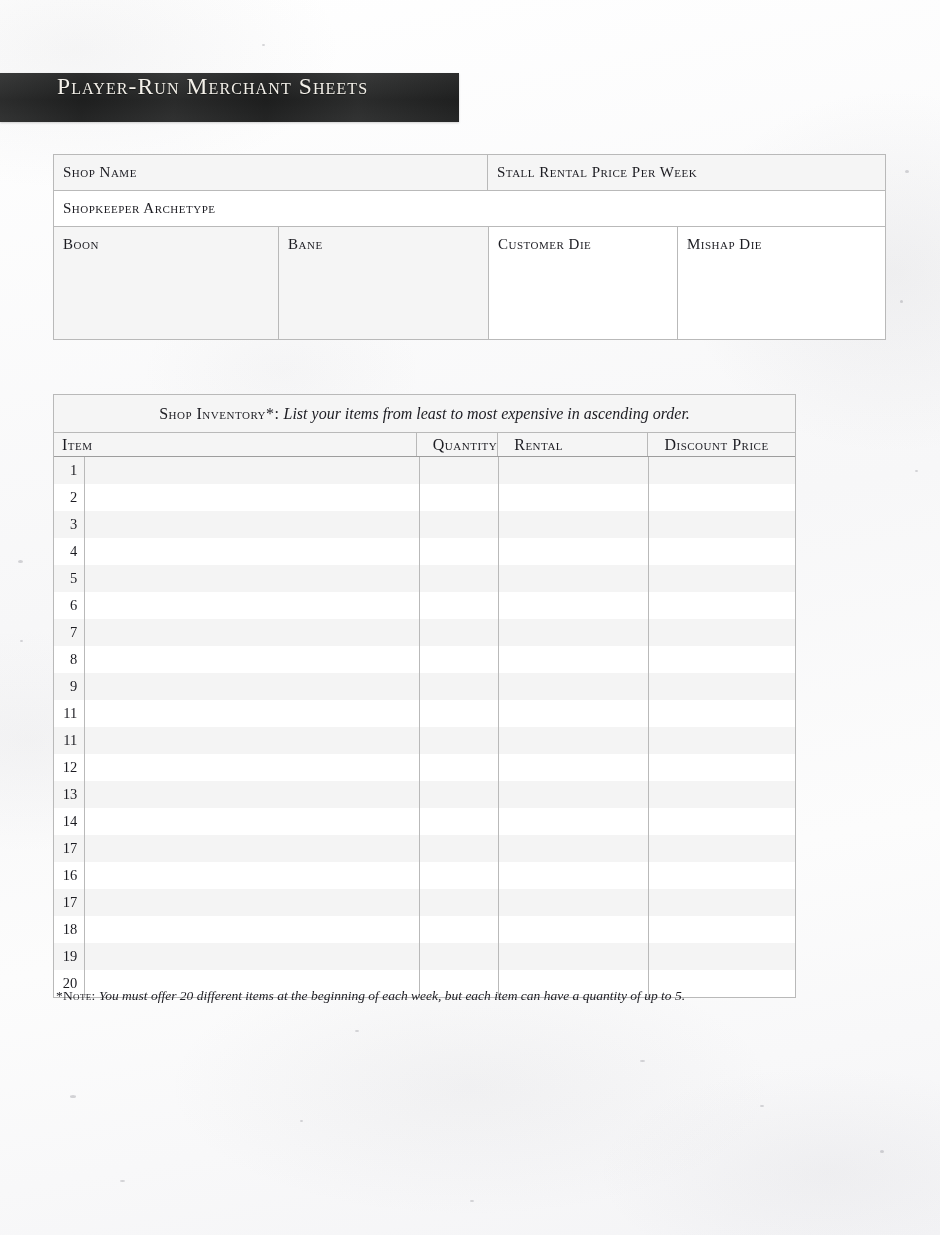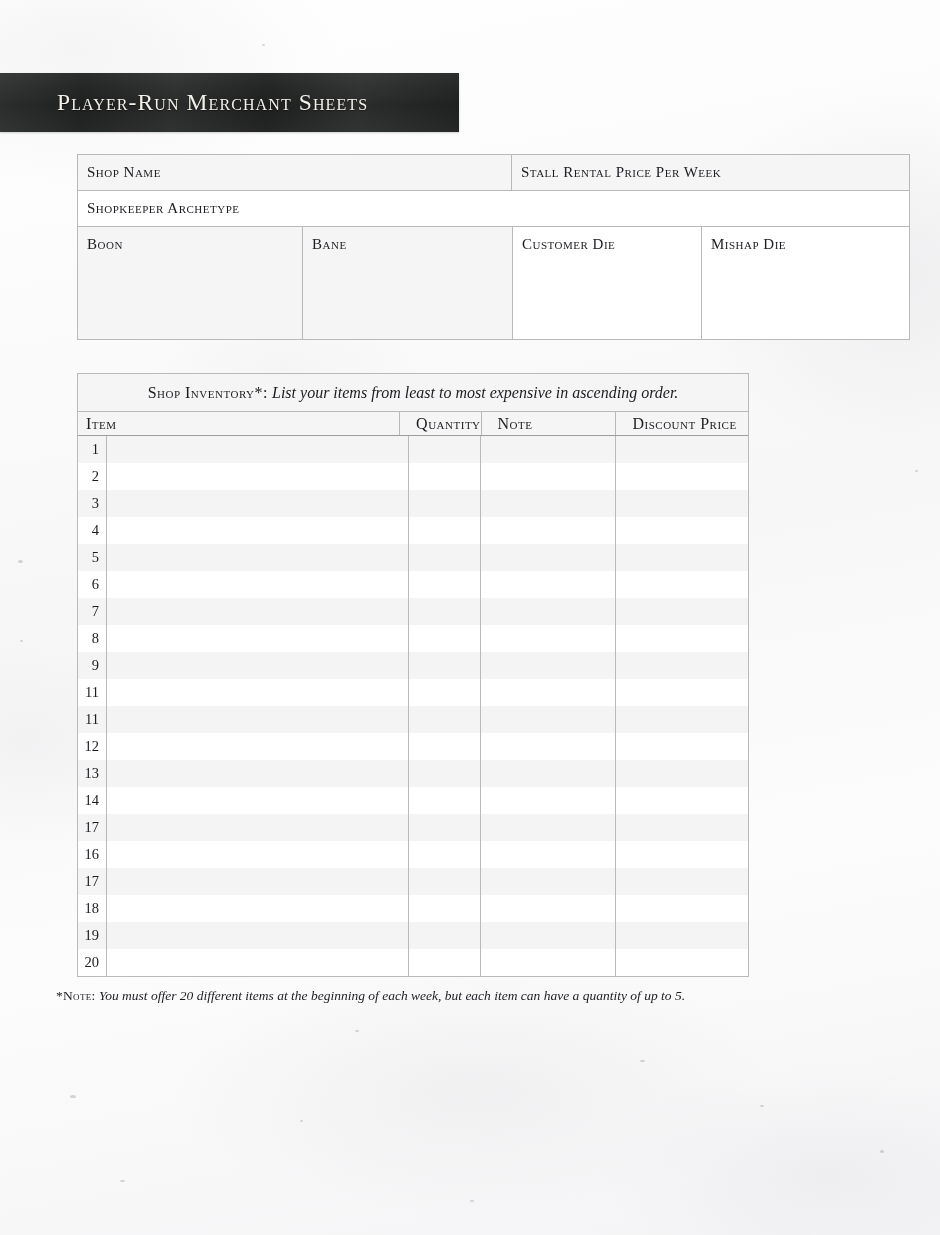--- a/index.html
+++ b/index.html
@@ -46,58 +46,56 @@
     width: 940px;
     height: 1235px;
   }
 
   
   .title-banner {
     position: absolute;
     left: 0;
     top: 73px;
     width: 459px;
-    height: 59px;
+    height: 49px;
     background-color: #262727;
     background-image:
       linear-gradient(92deg, rgba(255,255,255,0.045) 0%, rgba(0,0,0,0.12) 18%, rgba(255,255,255,0.03) 38%,
                       rgba(0,0,0,0.14) 58%, rgba(255,255,255,0.04) 78%, rgba(0,0,0,0.10) 100%),
       linear-gradient(180deg, rgba(255,255,255,0.05) 0%, rgba(0,0,0,0.10) 55%, rgba(255,255,255,0.02) 100%);
     display: flex;
-    align-items: center;
     box-shadow: 0 1px 2px rgba(0,0,0,0.18);
   }
   .title-text {
     color: #f4f1ea;
     font-size: 23.5px;
     letter-spacing: 1.1px;
     font-variant: small-caps;
     padding-left: 57px;
     white-space: nowrap;
     text-shadow: 0 1px 1px rgba(0,0,0,0.45);
   }
 
   
   .sheet-table {
     position: absolute;
     border: 1px solid #b9b9b9;
     box-sizing: border-box;
     background: #ffffff;
-    margin-left: 24px;
   }
   #info-table {
     left: 53px;
     top: 154px;
     width: 833px;
     height: 186px;
   }
   #inventory-table {
     left: 53px;
-    top: 373px;
-    width: 672px;
+    top: 394px;
+    width: 743px;
     height: 604px;
   }
 
   .info-row {
     display: flex;
     box-sizing: border-box;
   }
   .info-row.r1, .info-row.r2 {
     height: 36px;
     border-bottom: 1px solid #b9b9b9;
@@ -297,21 +295,21 @@
 
     <div class="inv-title-row">
       <div class="inv-title">
         <span class="sc">Shop Inventory*:</span><span> </span><span class="it">List your items from least to most expensive in ascending order.</span>
       </div>
     </div>
 
     <div class="inv-head-row">
       <div class="inv-head-cell col-item">Item</div>
       <div class="inv-head-cell col-qty">Quantity</div>
-      <div class="inv-head-cell col-price">Note</div>
+      <div class="inv-head-cell col-price">Rental</div>
       <div class="inv-head-cell col-disc">Discount Price</div>
     </div>
 
     <div class="inv-body" id="inv-body">
         <div class="inv-row odd">
           <div class="num-cell">1</div>
           <div class="field-cell c-item"></div>
           <div class="field-cell c-qty"></div>
           <div class="field-cell c-price"></div>
           <div class="field-cell c-disc"></div>

